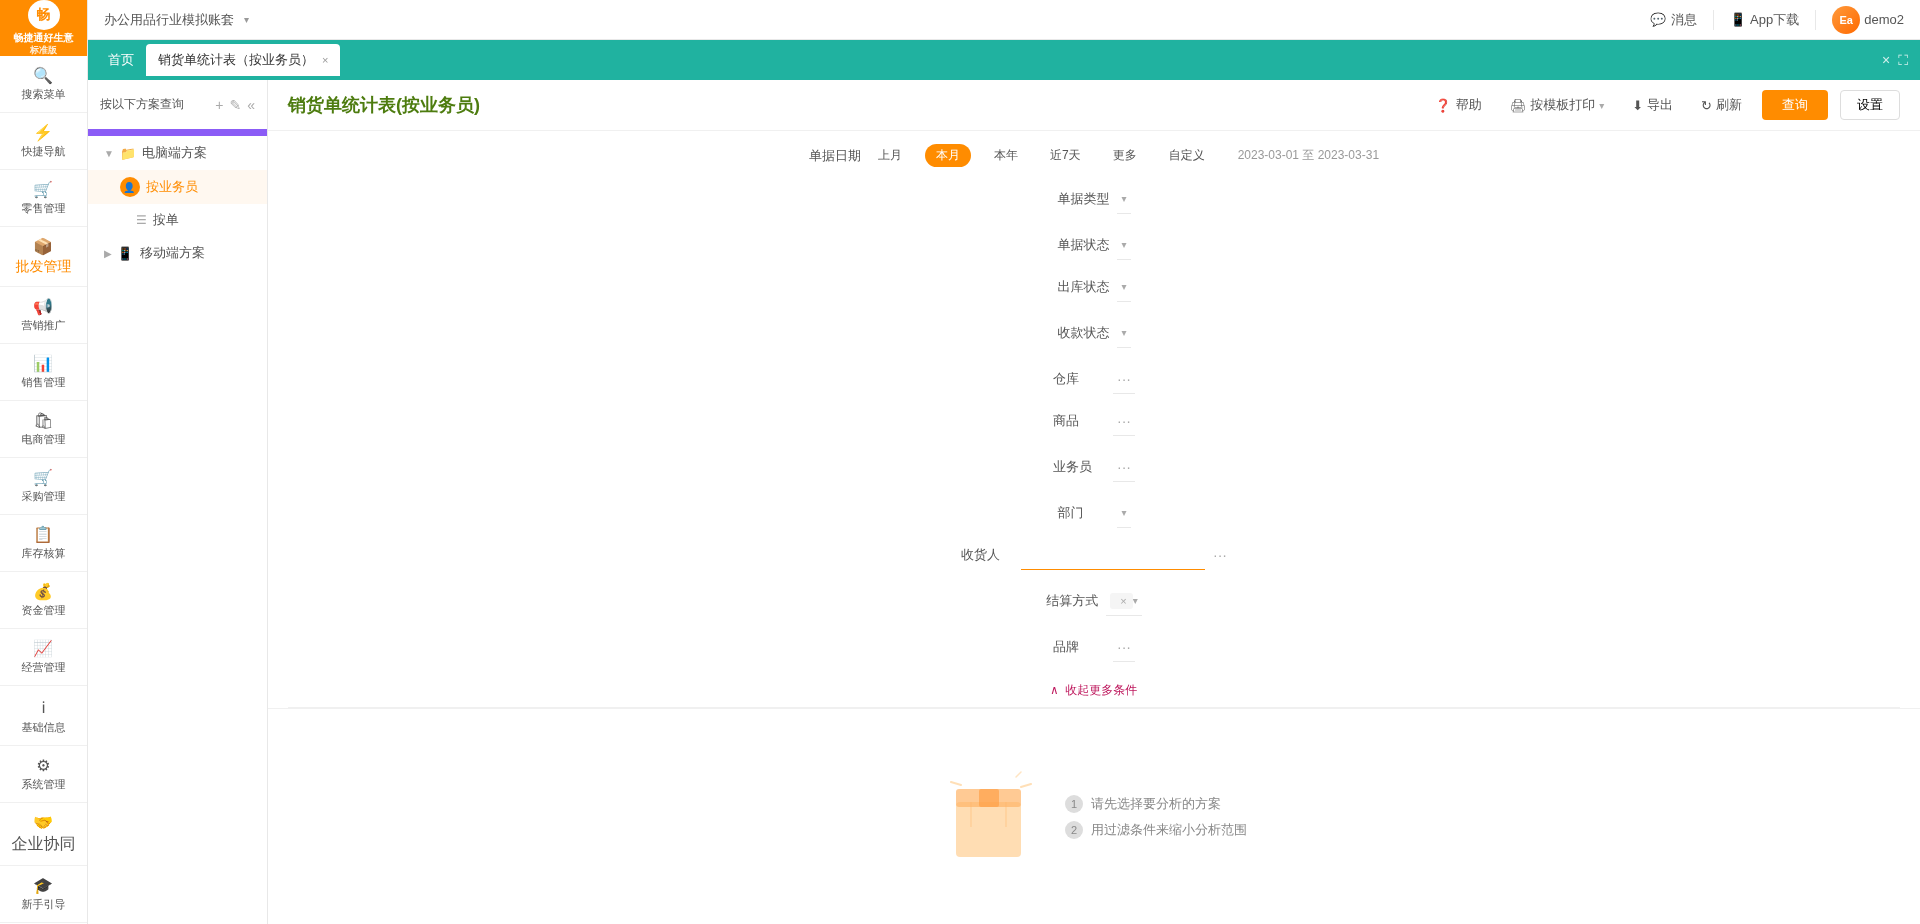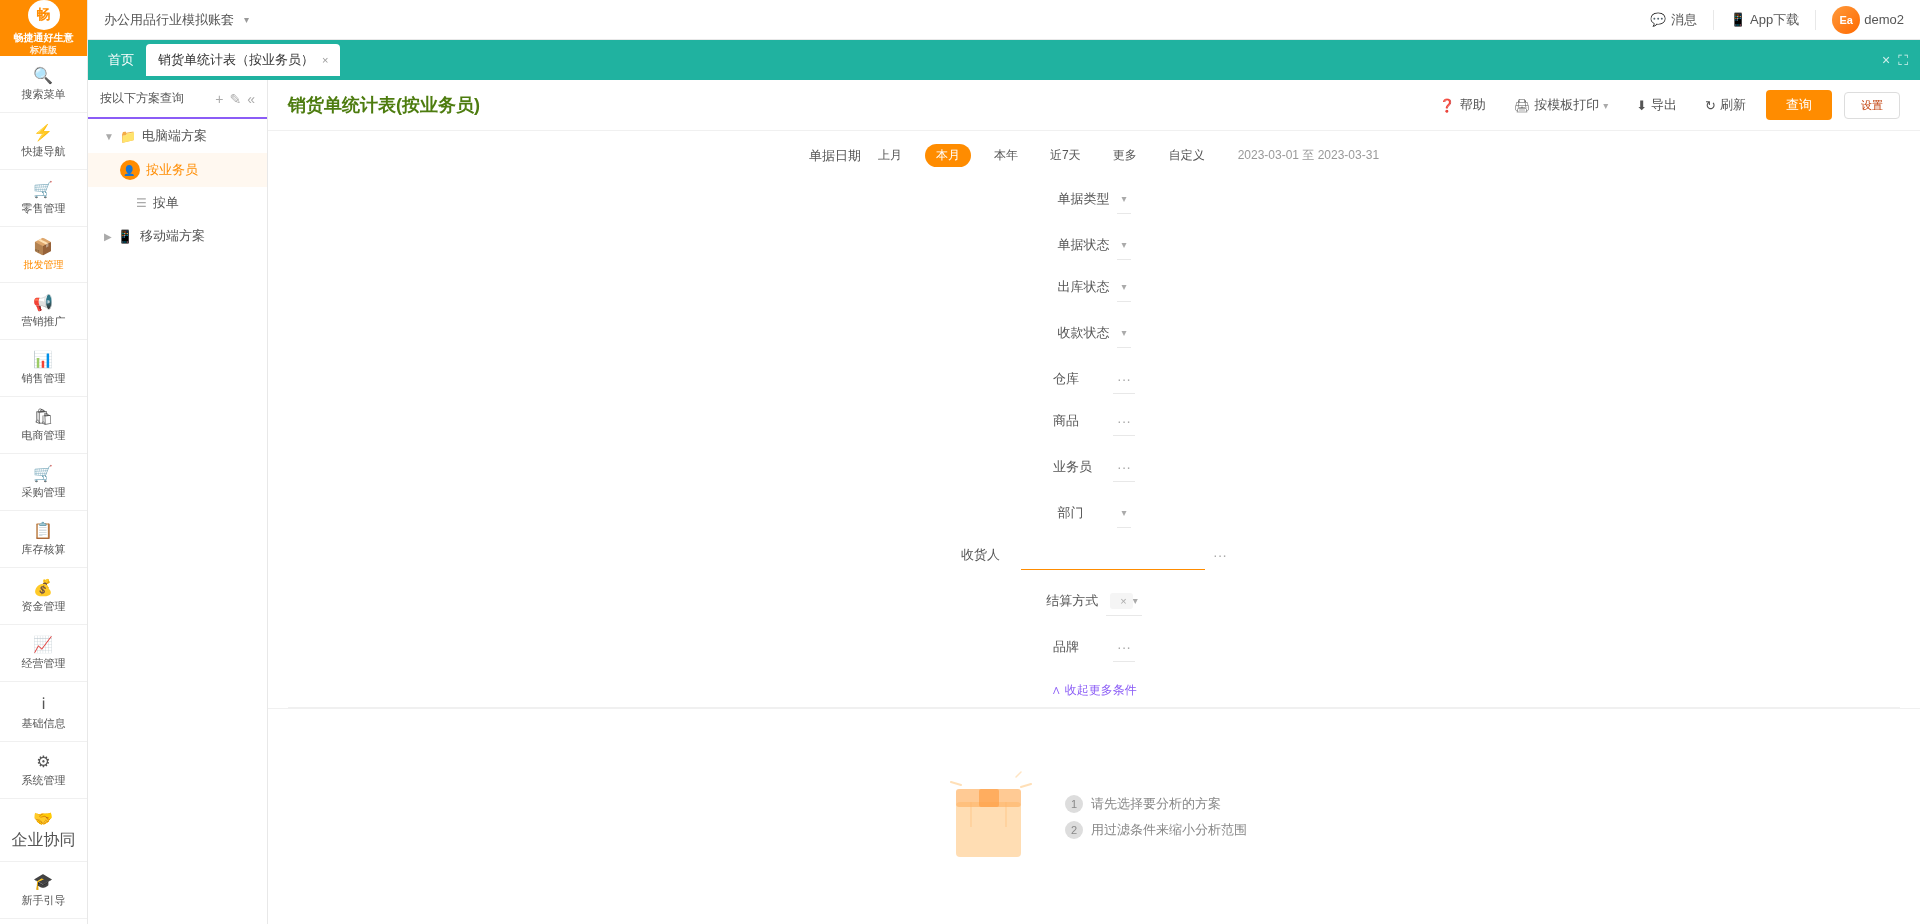--- a/index.html
+++ b/index.html
@@ -141,27 +141,27 @@
 
     
     .left-panel {
       width: 180px;
       background: white;
       border-right: 1px solid #e8e8e8;
       flex-shrink: 0;
       overflow-y: auto;
     }
     .left-panel-header {
-      padding: 10px 12px;
+      padding: 16px 12px;
       font-size: 12px;
       color: #555;
       display: flex;
       align-items: center;
       justify-content: space-between;
-      border-bottom: 2px solid #8b5cf6;
+      border-bottom: 7px solid #8b5cf6;
     }
     .left-panel-header .actions {
       display: flex; gap: 6px;
     }
     .left-panel-header .actions span {
       cursor: pointer; color: #aaa; font-size: 14px;
     }
     .tree-node {
       padding: 8px 12px 8px 16px;
       font-size: 13px;
@@ -237,26 +237,26 @@
       background: #ff8c00;
       color: white;
       border: none;
       padding: 6px 20px;
       border-radius: 4px;
       cursor: pointer;
       font-size: 13px;
     }
     .setting-btn {
       background: white;
-      color: #c2410c;
+      color: #000000;
       border: 1px solid #ddd;
       padding: 5px 16px;
       border-radius: 4px;
       cursor: pointer;
-      font-size: 11px;
+      font-size: 13px;
     }
     .filter-row {
       display: flex;
       align-items: center;
       gap: 16px;
       margin-bottom: 12px;
       flex-direction: column;
     }
     .filter-row:last-child { margin-bottom: 0; }
     .filter-item {
@@ -334,23 +334,24 @@
       cursor: pointer;
       color: #aaa;
       font-size: 11px;
     }
 
     
     .collapse-bar {
       text-align: center;
       padding: 8px;
       cursor: pointer;
-      color: #8b5cf6;
+      color: #be185d;
       font-size: 12px;
       border-bottom: 1px solid #f0f0f0;
+      font-family: Liberation Mono, monospace;
     }
 
     
     .empty-state {
       flex: 1;
       display: flex;
       align-items: center;
       justify-content: center;
       background: white;
     }
@@ -416,21 +417,21 @@
   <div class="sidebar-item">
     <div class="s-icon">⚡</div>
     <div style="font-size:11px">快捷导航</div>
   </div>
   <div class="sidebar-item">
     <div class="s-icon">🛒</div>
     <div style="font-size:11px">零售管理</div>
   </div>
   <div class="sidebar-item active">
     <div class="s-icon">📦</div>
-    <div style="font-size:10px">批发管理</div>
+    <div style="font-size:14px">批发管理</div>
   </div>
   <div class="sidebar-item">
     <div class="s-icon">📢</div>
     <div style="font-size:11px">营销推广</div>
   </div>
   <div class="sidebar-item">
     <div class="s-icon">📊</div>
     <div style="font-size:11px">销售管理</div>
   </div>
   <div class="sidebar-item">

